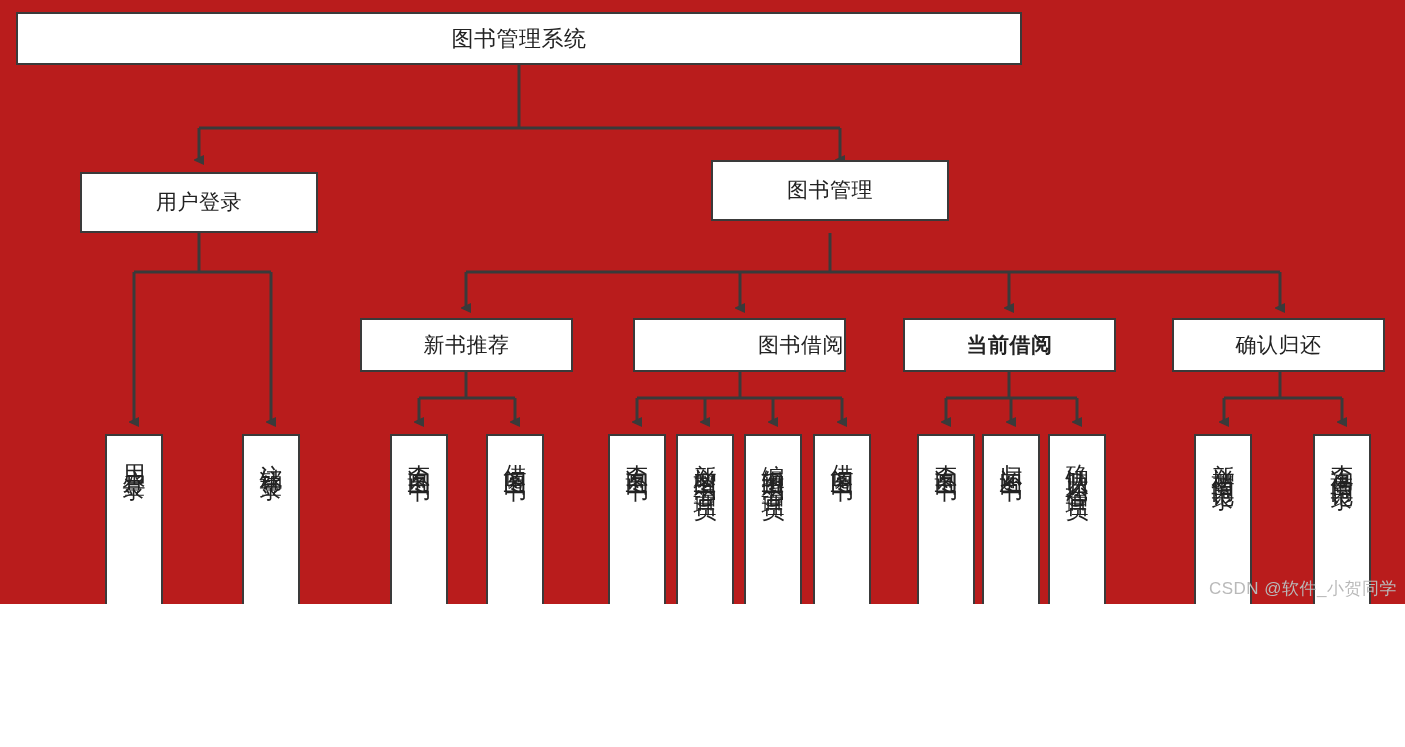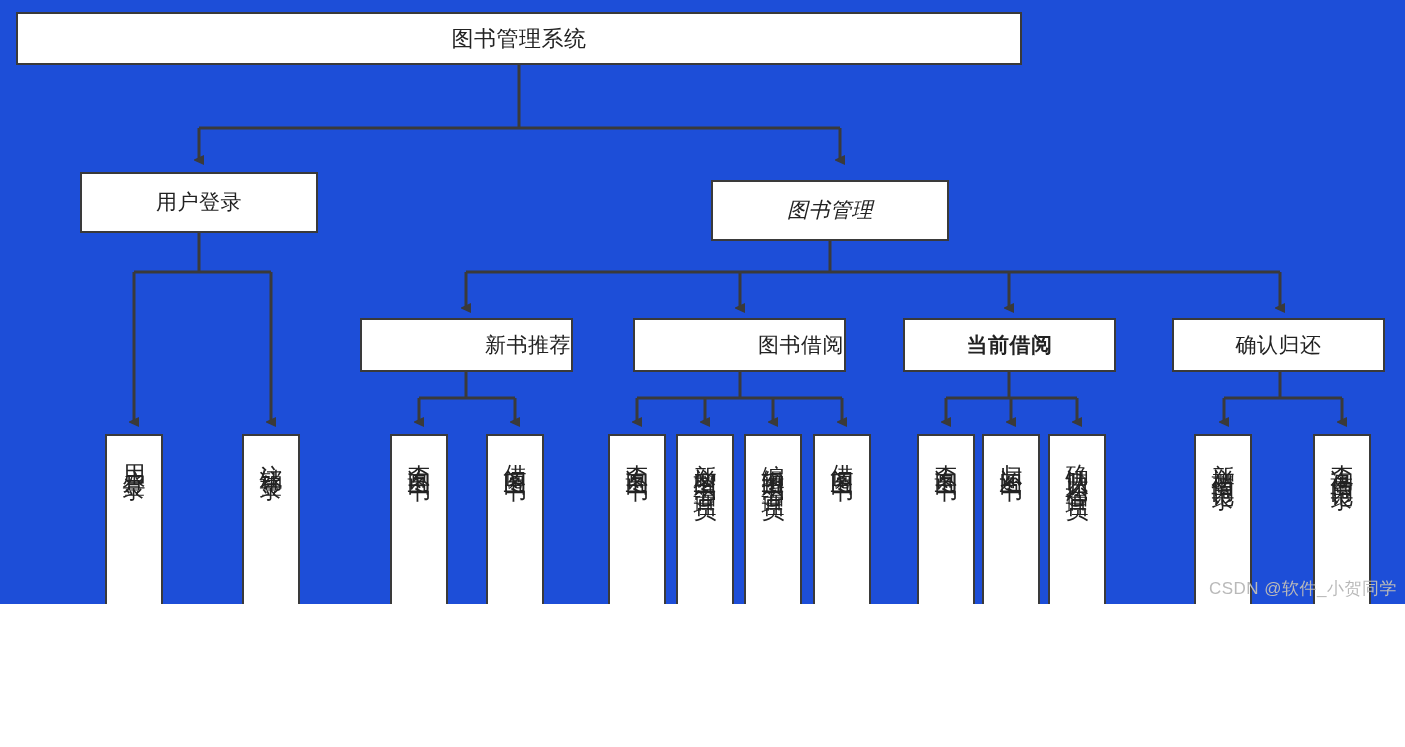--- a/index.html
+++ b/index.html
@@ -8,21 +8,21 @@
     padding: 0;
     background: #ffffff;
   }
   body {
     font-family: "Liberation Sans", "DejaVu Sans", sans-serif;
   }
   #diagram-root {
     position: relative;
     width: 1405px;
     height: 604px;
-    background: #1d4ed8;
+    background: #b91c1c;
     overflow: hidden;
   }
   svg.edges {
     position: absolute;
     left: 0;
     top: 0;
     width: 1405px;
     height: 747px;
     pointer-events: none;
   }
@@ -129,25 +129,25 @@
     </g>
   </svg>
 
   <div class="node horizontal root" style="left:16px; top:12px; width:1006px; height:53px;">
     <span class="label">图书管理系统</span>
   </div>
 
   <div class="node horizontal" style="left:80px; top:172px; width:238px; height:61px;">
     <span class="label">用户登录</span>
   </div>
-  <div class="node horizontal" style="left:711px; top:180px; width:238px; height:61px;font-style:italic;">
+  <div class="node horizontal" style="left:711px; top:160px; width:238px; height:61px;">
     <span class="label">图书管理</span>
   </div>
 
-  <div class="node horizontal" style="left:360px; top:318px; width:213px; height:54px;justify-content:flex-end;">
+  <div class="node horizontal" style="left:360px; top:318px; width:213px; height:54px;">
     <span class="label">新书推荐</span>
   </div>
   <div class="node horizontal" style="left:633px; top:318px; width:213px; height:54px;justify-content:flex-end;">
     <span class="label">图书借阅</span>
   </div>
   <div class="node horizontal" style="left:903px; top:318px; width:213px; height:54px;font-weight:bold;">
     <span class="label">当前借阅</span>
   </div>
   <div class="node horizontal" style="left:1172px; top:318px; width:213px; height:54px;">
     <span class="label">确认归还</span>

